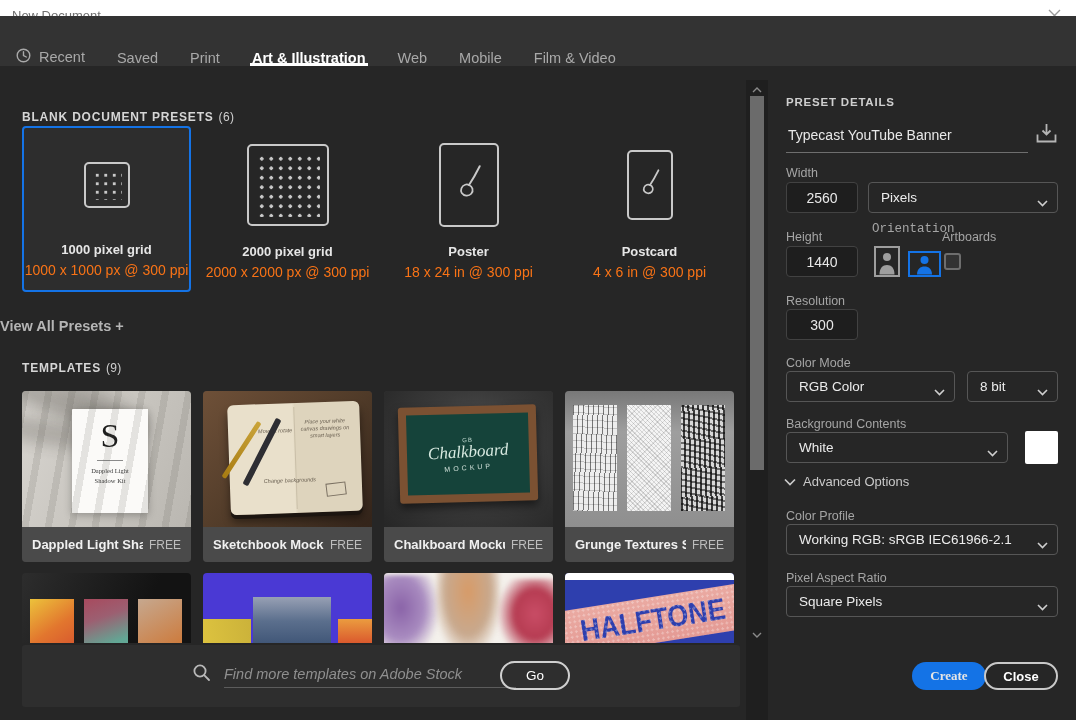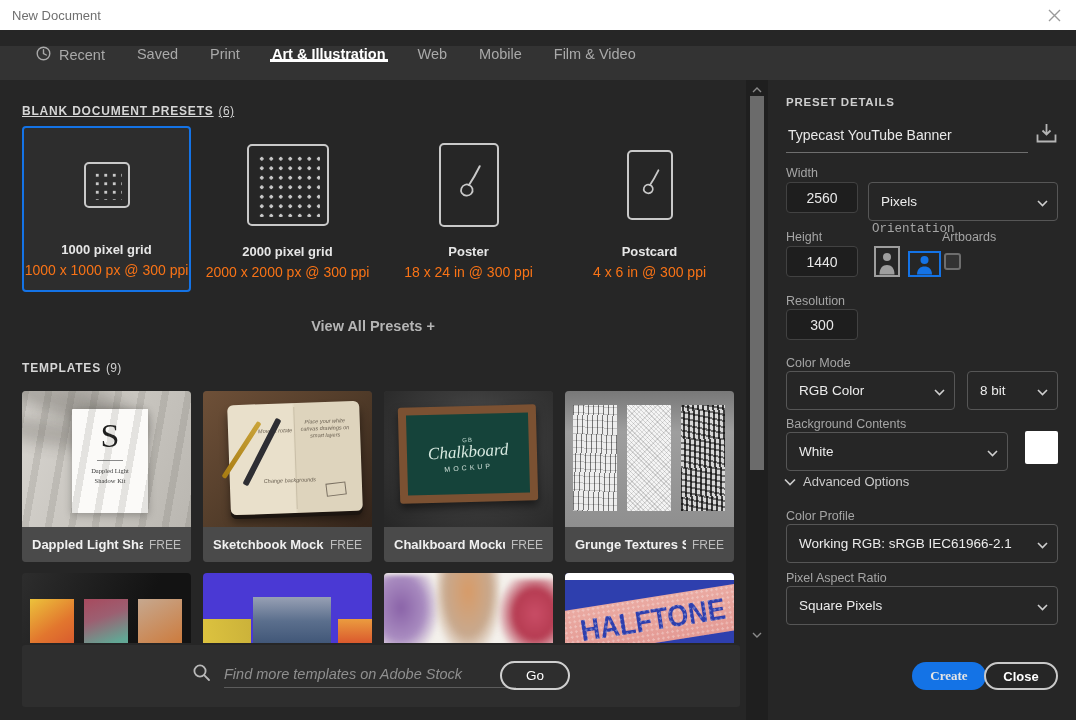--- a/index.html
+++ b/index.html
@@ -5,49 +5,49 @@
   * { margin:0; padding:0; box-sizing:border-box; }
   body { font-family:"Liberation Sans", sans-serif; background:#000; }
   .app { position:relative; width:1076px; height:720px; background:#262626; overflow:hidden; }
 
   
   .titlebar { position:absolute; top:0; left:0; right:0; height:30px; background:#ffffff; display:flex; align-items:center; }
   .titlebar .title { margin-left:12px; font-size:13px; color:#6f6f6f; }
   .x-close { position:absolute; right:6px; top:0; width:32px; height:30px; display:flex; align-items:center; justify-content:center; cursor:pointer; }
 
   
-  .tabbar { position:absolute; top:46px; left:0; right:0; height:50px; background:#333333; display:flex; align-items:flex-start; padding-left:20px; }
+  .tabbar { position:absolute; top:16px; left:0; right:0; height:50px; background:#333333; display:flex; align-items:flex-end; }
   .tab { display:flex; align-items:center; gap:8px; padding:0 16px; color:#a9a9a9; font-size:14.5px; position:relative; cursor:pointer; white-space:nowrap; }
   .tab.active { color:#ffffff; font-weight:700; }
   .tab.active::after { content:""; position:absolute; left:14px; right:14px; bottom:0; height:3px; background:#ffffff; }
 
   
   .content { position:absolute; top:80px; left:0; width:746px; height:640px; background:#262626; }
   .sec-header { position:absolute; left:22px; font-size:12px; font-weight:700; letter-spacing:.8px; color:#d6d6d6; }
   .sec-header .count { font-weight:400; margin-left:5px; color:#cfcfcf; letter-spacing:.3px; }
-  .presets-header { top:24px;text-decoration:underline; }
+  .presets-header { top:30px; }
   .templates-header { top:281px; }
 
   .preset-row { position:absolute; top:46px; left:22px; display:flex; gap:12px; }
   .preset-card { width:169px; height:166px; border-radius:4px; display:flex; flex-direction:column; align-items:center; padding-bottom:12px; cursor:pointer; }
   .preset-card.selected { background:#2d2d2d; border:2px solid #1473e6; }
   .icon-wrap { flex:1; display:flex; align-items:center; justify-content:center; width:100%; }
   .preset-name { font-size:13px; font-weight:700; color:#e6e6e6; margin-bottom:5px; }
   .preset-spec { font-size:14px; color:#f97316; }
 
   .dotgrid { position:relative; border:2px solid #c9c9c9; border-radius:5px; }
   .dotgrid.small { width:46px; height:46px; }
   .dotgrid.small .dots { position:absolute; inset:6px; background-image:radial-gradient(circle,#c9c9c9 1.5px,transparent 1.6px); background-size:8.5px 8.5px; background-position:1px 1px; }
   .dotgrid.large { width:82px; height:82px; }
   .dotgrid.large .dots { position:absolute; inset:7px; background-image:radial-gradient(circle,#c9c9c9 1.6px,transparent 1.7px); background-size:9.5px 9.5px; background-position:1px 1px; }
   .doc-rect { border:2px solid #c9c9c9; border-radius:5px; display:flex; align-items:center; justify-content:center; }
   .doc-rect.poster { width:60px; height:84px; }
   .doc-rect.postcard { width:46px; height:70px; }
 
-  .view-all { position:absolute; top:238px; left:0; width:100%; text-align:center; color:#b5b5b5; font-weight:700; font-size:14.5px; cursor:pointer; }
+  .view-all { position:absolute; top:238px; left:0; width:100%; text-align:left; color:#b5b5b5; font-weight:700; font-size:14.5px; cursor:pointer; }
 
   .template-row { position:absolute; top:311px; left:22px; display:flex; gap:12px; }
   .template-card { width:169px; border-radius:4px; overflow:hidden; cursor:pointer; background:#3a3a3a; }
   .thumb { height:136px; position:relative; overflow:hidden; }
   .label-bar { height:35px; background:#4a4a4a; display:flex; align-items:center; padding:0 10px; gap:6px; }
   .t-name { flex:1; font-size:13px; font-weight:700; color:#f0f0f0; white-space:nowrap; overflow:hidden; }
   .t-free { font-size:12px; color:#bdbdbd; }
 
   
   .thumb-dappled { background:linear-gradient(115deg,#d8d5d0,#c7c4be 55%,#bab7b1); }
@@ -122,21 +122,21 @@
   .sb-caret.up { top:3px; } .sb-caret.down { top:548px; }
 
   
   .panel { position:absolute; left:768px; top:80px; width:308px; height:640px; background:#262626; }
   .p-header { position:absolute; top:16px; left:18px; font-size:11.5px; font-weight:700; letter-spacing:.8px; color:#cfcfcf; }
   .doc-name-wrap { position:absolute; top:40px; left:18px; width:242px; border-bottom:1px solid #6e6e6e; }
   .doc-name-input { width:100%; background:transparent; border:none; color:#e9e9e9; font-size:14px; padding:7px 2px 9px; outline:none; font-family:"Liberation Sans",sans-serif; }
   .save-icon { position:absolute; top:42px; right:18px; cursor:pointer; }
   .f-label { position:absolute; left:18px; font-size:12.5px; color:#a5a5a5; }
   .num-input { position:absolute; left:18px; width:72px; height:31px; background:#1e1e1e; border:1px solid #424242; border-radius:4px; color:#e8e8e8; font-size:14px; text-align:center; outline:none; font-family:"Liberation Sans",sans-serif; }
-  .dd { position:absolute; height:39px; border:1px solid #565656; border-radius:4px; display:flex; align-items:center; padding:0 26px 0 12px; color:#ececec; font-size:13.5px; cursor:pointer; }
+  .dd { position:absolute; height:31px; border:1px solid #565656; border-radius:4px; display:flex; align-items:center; padding:0 26px 0 12px; color:#ececec; font-size:13.5px; cursor:pointer; }
   .dd .chev { position:absolute; right:9px; top:12px; }
   .orient-btn { position:absolute; display:flex; align-items:center; justify-content:center; cursor:pointer; }
   .checkbox { position:absolute; left:176px; top:173px; width:17px; height:17px; border:2px solid #6e6e6e; border-radius:3px; background:#333333; cursor:pointer; }
   .swatch { position:absolute; left:257px; top:349px; width:33px; height:33px; background:#ffffff; border-radius:2px; cursor:pointer; }
   .advanced-row { position:absolute; top:394px; left:16px; display:flex; align-items:center; gap:7px; color:#c9c9c9; font-size:13px; cursor:pointer; }
   .btn { position:absolute; top:582px; width:74px; height:28px; border-radius:14px; font-weight:700; font-size:13px; cursor:pointer; font-family:"Liberation Sans",sans-serif; }
   .btn.create { left:144px; background:#1473e6; border:none; color:#e5e5e5;font-family:Liberation Serif, serif; }
   .btn.close { left:216px; background:transparent; border:2px solid #c9c9c9; color:#ffffff; }
 </style>
 </head>

